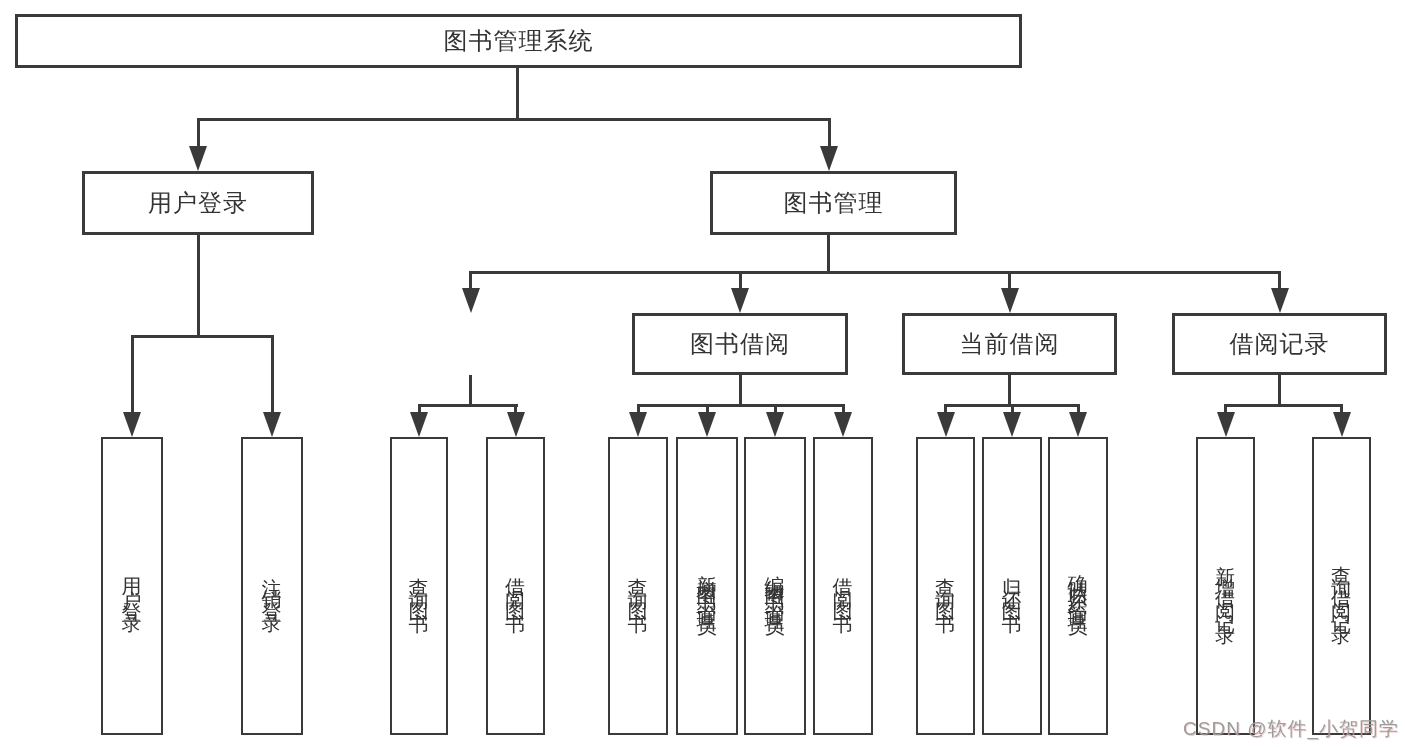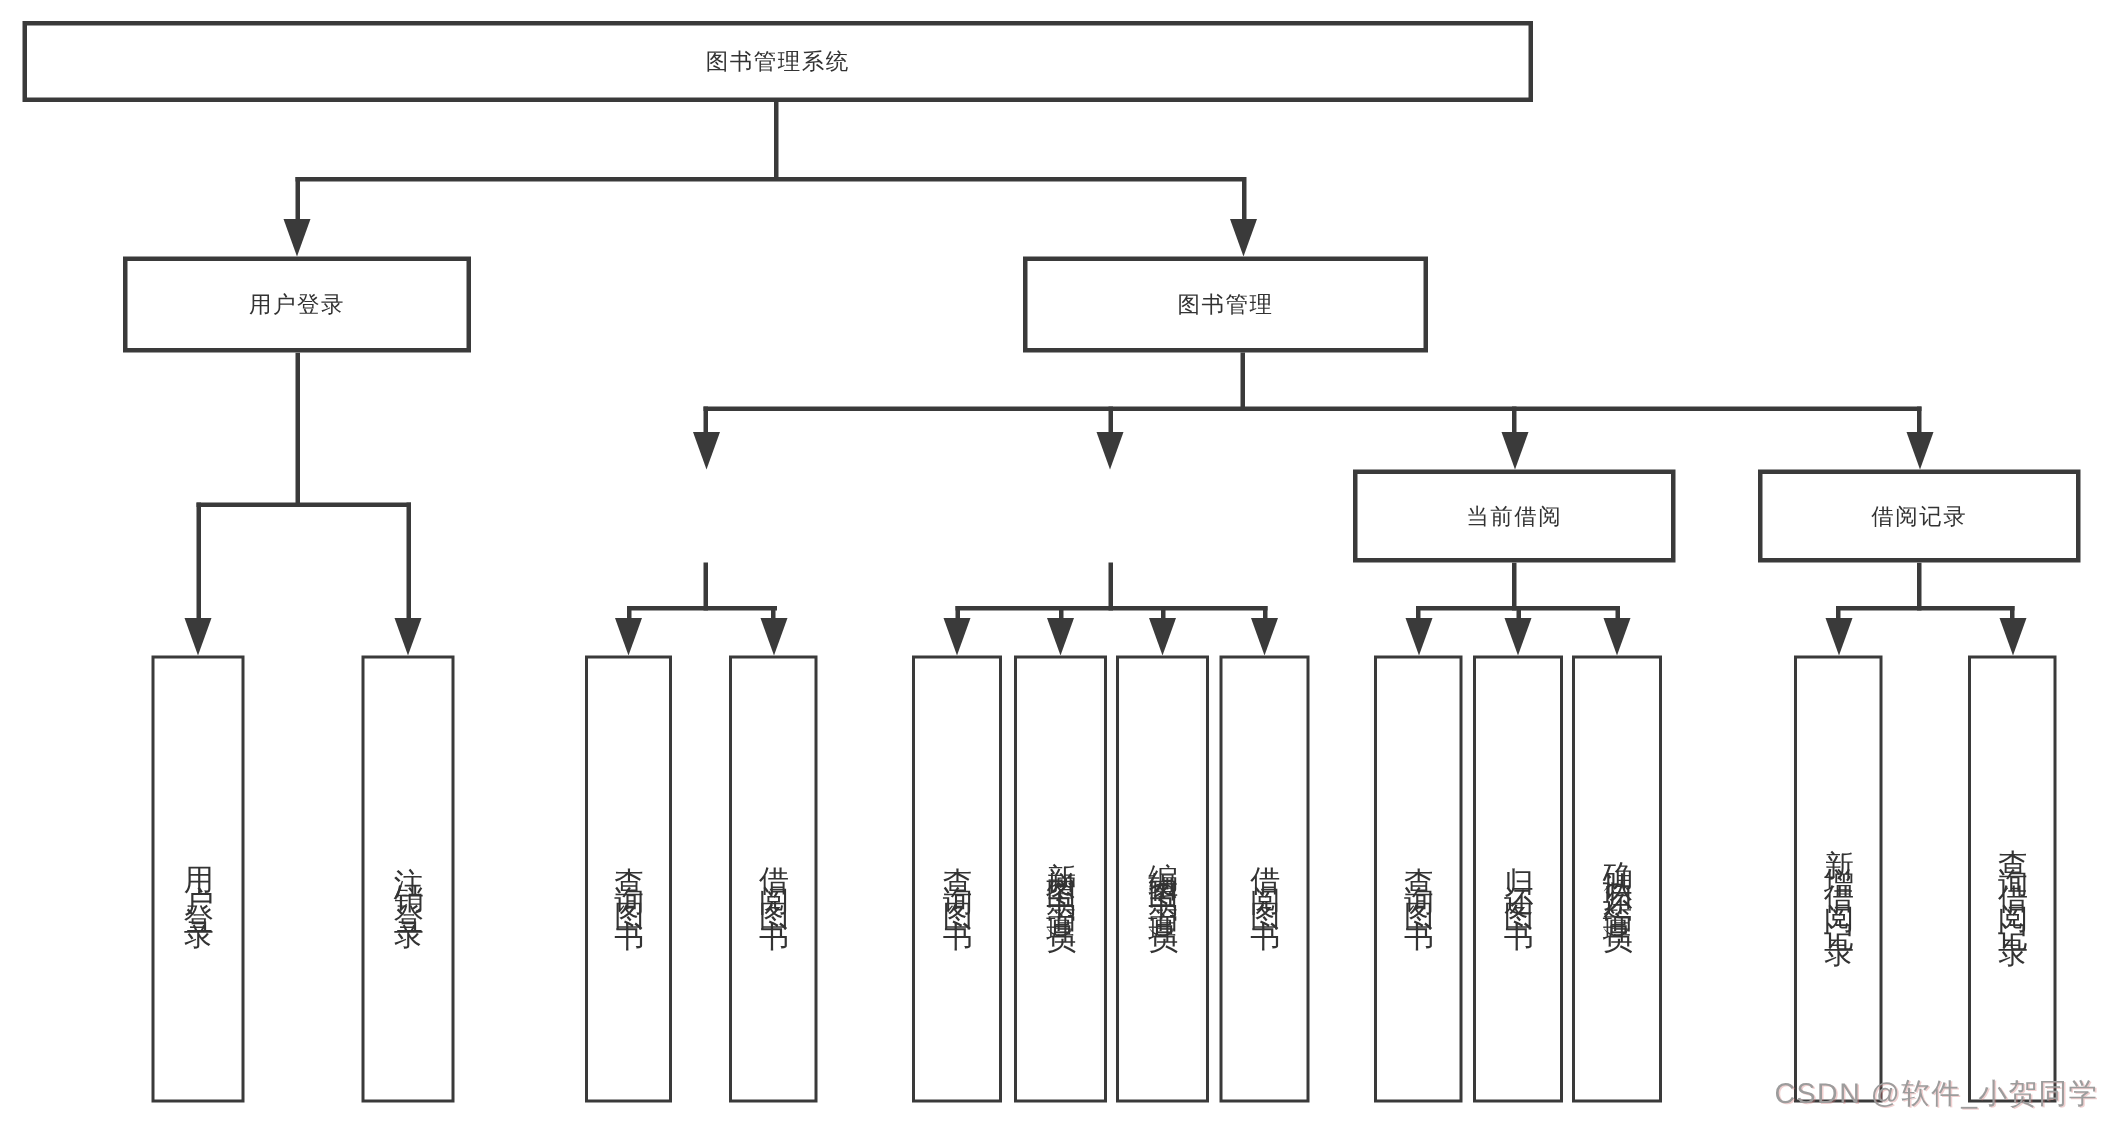--- a/index.html
+++ b/index.html
@@ -19,21 +19,21 @@
   .box{
     position:absolute;
     background:#fff;
     border:3px solid var(--line);
     box-sizing:border-box;
     display:flex;align-items:center;justify-content:center;
     z-index:2;
   }
   .leaf{border-width:2.5px;}
   .hlabel{
-    font-size:15px;color:var(--text);
+    font-size:24px;color:var(--text);
     letter-spacing:1px;white-space:nowrap;
   }
   .vtext{
     writing-mode:vertical-rl;
     text-orientation:mixed;
     font-size:20px;color:var(--text);
     line-height:1;
   }
   .sp-wide{letter-spacing:12px;}
   .sp-tight{letter-spacing:6px;}
@@ -63,21 +63,21 @@
   <div class="vline" style="left:516px;top:68px;height:52px"></div>
   <div class="hline" style="left:196.5px;top:118px;width:633px"></div>
   <div class="vline" style="left:196.5px;top:118px;height:30px"></div>
   <div class="arrow" style="left:189px;top:146px"></div>
   <div class="vline" style="left:827.5px;top:118px;height:30px"></div>
   <div class="arrow" style="left:820px;top:146px"></div>
 
   <div class="box" style="left:82px;top:171px;width:232px;height:64px">
     <span class="hlabel">用户登录</span>
   </div>
-  <div class="box" style="left:682px;top:171px;width:270px;height:64px">
+  <div class="box" style="left:710px;top:171px;width:247px;height:64px">
     <span class="hlabel">图书管理</span>
   </div>
 
   <div class="vline" style="left:196.5px;top:235px;height:102px"></div>
   <div class="hline" style="left:130.5px;top:335px;width:143px"></div>
   <div class="vline" style="left:130.5px;top:335px;height:78px"></div>
   <div class="arrow" style="left:123px;top:412px"></div>
   <div class="vline" style="left:270.5px;top:335px;height:78px"></div>
   <div class="arrow" style="left:263px;top:412px"></div>
 
@@ -85,20 +85,23 @@
   <div class="hline" style="left:469px;top:271px;width:812px"></div>
   <div class="vline" style="left:469px;top:271px;height:19px"></div>
   <div class="arrow" style="left:461.5px;top:288px"></div>
   <div class="vline" style="left:738.5px;top:271px;height:19px"></div>
   <div class="arrow" style="left:731px;top:288px"></div>
   <div class="vline" style="left:1008px;top:271px;height:19px"></div>
   <div class="arrow" style="left:1000.5px;top:288px"></div>
   <div class="vline" style="left:1278px;top:271px;height:19px"></div>
   <div class="arrow" style="left:1270.5px;top:288px"></div>
 
+  <div class="box" style="left:632px;top:313px;width:216px;height:62px">
+    <span class="hlabel">图书借阅</span>
+  </div>
   <div class="box" style="left:1172px;top:313px;width:215px;height:62px">
     <span class="hlabel">借阅记录</span>
   </div>
   <div class="box" style="left:902px;top:313px;width:215px;height:62px">
     <span class="hlabel">当前借阅</span>
   </div>
 
   <div class="vline" style="left:469px;top:375px;height:32px"></div>
   <div class="vline" style="left:738.5px;top:375px;height:32px"></div>
   <div class="vline" style="left:1008px;top:375px;height:32px"></div>

